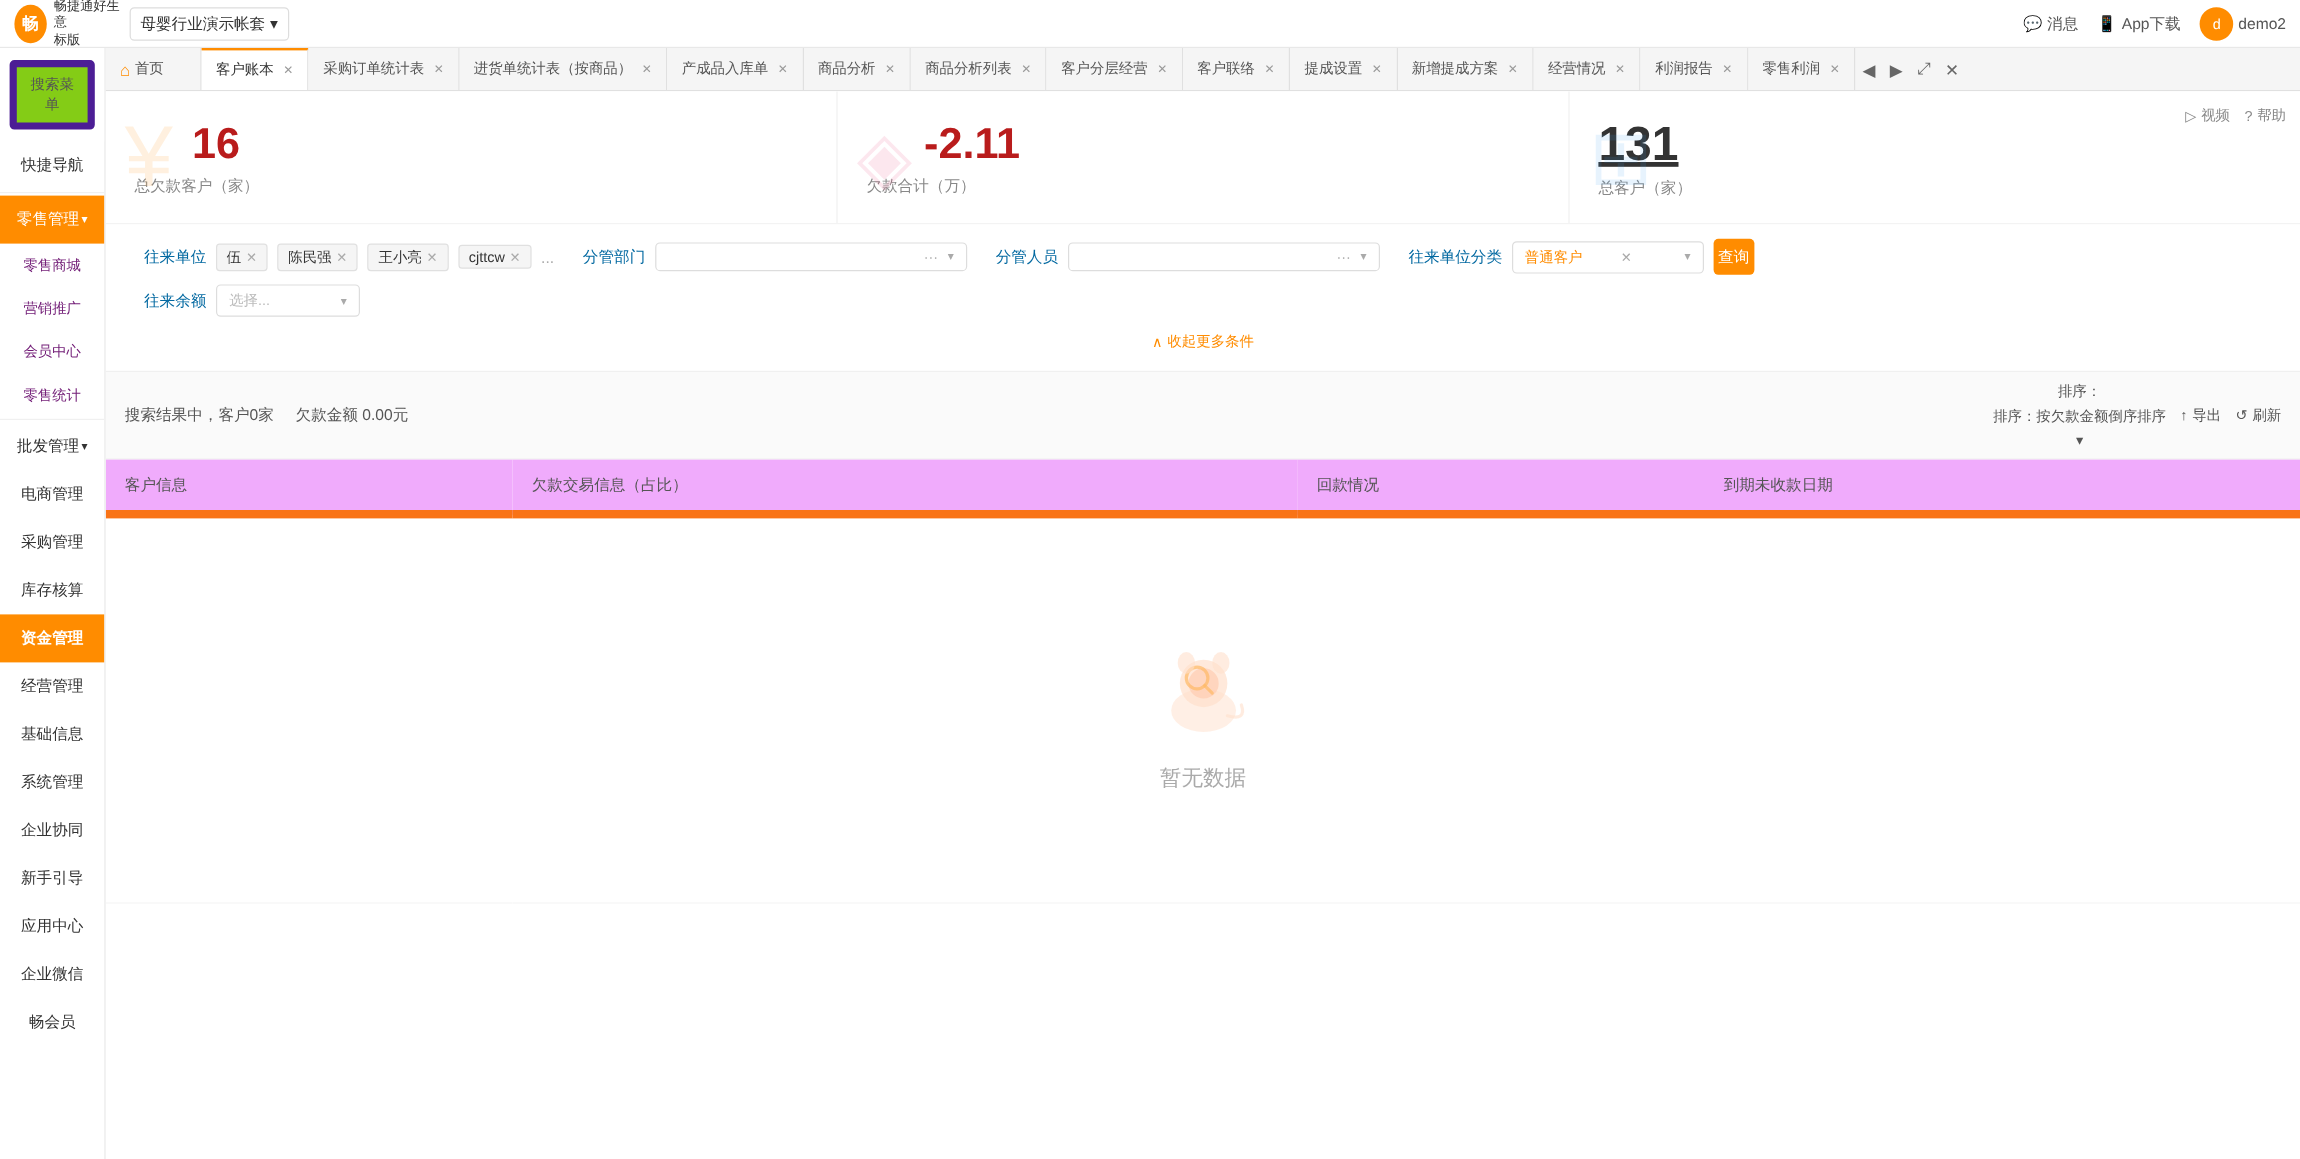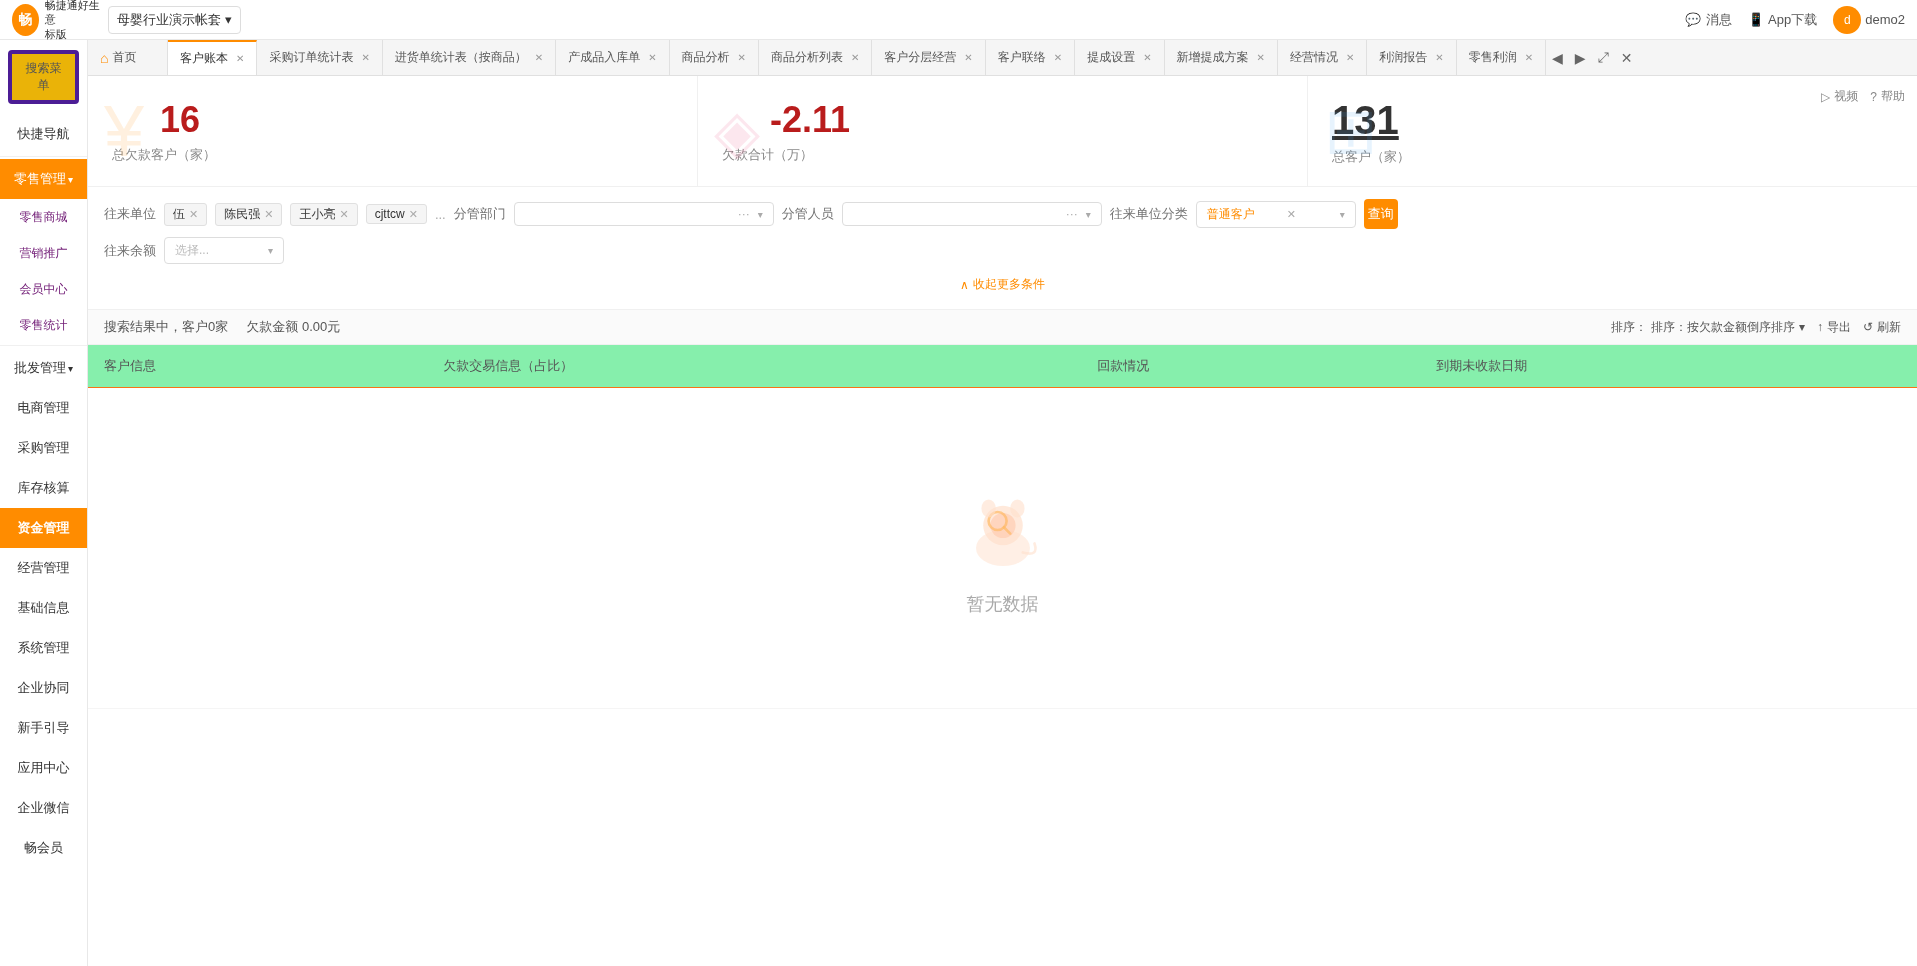--- a/index.html
+++ b/index.html
@@ -18,21 +18,21 @@
     .top-bar-right { display: flex; align-items: center; gap: 16px; }
     .top-bar-action { display: flex; align-items: center; gap: 4px; font-size: 13px; color: #555; cursor: pointer; }
     .avatar { width: 28px; height: 28px; border-radius: 50%; background: #ff8c00; display: flex; align-items: center; justify-content: center; color: #fff; font-size: 12px; }
 
     
     .main-layout { display: flex; height: calc(966px - 40px); }
 
     
     .sidebar { width: 88px; background: #fff; border-right: 1px solid #e8e8e8; display: flex; flex-direction: column; overflow-y: auto; }
     .sidebar-search { padding: 10px 8px; background: #fff; }
-    .sidebar-search-btn { width: 100%; padding: 6px 11px; background: #eab308; border: 4px solid #4c1d95; border-radius: 4px; text-align: center; font-size: 12px; color: #555; cursor: pointer; }
+    .sidebar-search-btn { width: 100%; padding: 6px 11px; background: #84cc16; border: 6px solid #4c1d95; border-radius: 4px; text-align: center; font-size: 12px; color: #555; cursor: pointer; }
     .sidebar-nav-item { display: flex; align-items: center; justify-content: center; height: 40px; font-size: 13px; color: #333; cursor: pointer; padding: 0 8px; white-space: nowrap; }
     .sidebar-nav-item.active { background: #ff8c00; color: #fff; }
     .sidebar-divider { height: 1px; background: #f0f0f0; margin: 2px 0; }
     .sidebar-sub-item { height: 36px; display: flex; align-items: center; justify-content: center; font-size: 12px; color: #701a75; cursor: pointer; padding: 0 8px; text-align: right; }
 
     
     .content-area { flex: 1; display: flex; flex-direction: column; overflow: hidden; }
 
     
     .tab-bar { display: flex; align-items: center; background: #f5f5f5; border-bottom: 1px solid #e0e0e0; height: 36px; overflow: hidden; }
@@ -52,42 +52,42 @@
     .stat-value-red { font-size: 36px; font-weight: bold; color: #b91c1c; line-height: 1.2; margin-left: 48px; }
     .stat-value-dark { font-size: 40px; font-weight: bold; color: #333; line-height: 1.2; text-decoration: underline; }
     .stat-label { font-size: 13px; color: #888; margin-top: 4px; }
     .stat-top-right { position: absolute; top: 12px; right: 12px; display: flex; gap: 12px; font-size: 12px; color: #888; }
     .stat-top-right span { cursor: pointer; display: flex; align-items: center; gap: 4px; }
 
     
     .filter-area { padding: 12px 16px; background: #fff; border-bottom: 1px solid #f0f0f0; }
     .filter-row { display: flex; align-items: center; gap: 8px; flex-wrap: wrap; margin-bottom: 8px; }
     .filter-row:last-child { margin-bottom: 0; }
-    .filter-label { font-size: 13px; color: #737373; white-space: nowrap; }
+    .filter-label { font-size: 13px; color: #0369a1; white-space: nowrap; margin-left: 16px; }
     .filter-tag { display: flex; align-items: center; padding: 2px 8px; background: #f5f5f5; border: 1px solid #e0e0e0; border-radius: 3px; font-size: 12px; color: #333; gap: 4px; }
     .filter-tag .tag-close { color: #aaa; cursor: pointer; font-size: 11px; }
     .filter-more { color: #aaa; cursor: pointer; font-size: 13px; }
     .filter-select { display: flex; align-items: center; padding: 4px 10px; border: 1px solid #ddd; border-radius: 4px; font-size: 12px; color: #555; gap: 4px; cursor: pointer; min-width: 160px; }
     .filter-select-wide { min-width: 260px; }
     .filter-select-small { min-width: 120px; }
     .caret { font-size: 10px; color: #aaa; margin-left: auto; }
     .collapse-btn { display: flex; align-items: center; justify-content: center; gap: 4px; color: #ff8c00; font-size: 12px; cursor: pointer; width: 100%; padding: 4px 0; }
     .query-btn { padding: 6px 4px; background: #ff8c00; color: #fff; border: none; border-radius: 4px; font-size: 13px; cursor: pointer; }
     .filter-tag-orange { background: #fff5ee; border-color: #ffcc99; color: #ff8c00; }
 
     
     .result-bar { display: flex; align-items: center; justify-content: space-between; padding: 8px 16px; background: #fafafa; border-bottom: 1px solid #f0f0f0; }
     .result-info { font-size: 13px; color: #555; }
     .result-actions { display: flex; align-items: center; gap: 12px; font-size: 12px; color: #555; }
     .result-actions span { cursor: pointer; display: flex; align-items: center; gap: 4px; }
-    .sort-select { display: flex; align-items: center; gap: 4px; cursor: pointer; }
+    .sort-select { display: flex; align-items: center; gap: 4px; cursor: pointer; flex-direction: column; }
 
     
     .data-table { width: 100%; border-collapse: collapse; }
-    .data-table th { text-align: left; padding: 12px 16px; font-size: 13px; color: #555; font-weight: normal; border-bottom: 1px solid #f97316; background: #86efac; }
+    .data-table th { text-align: left; padding: 12px 16px; font-size: 13px; color: #555; font-weight: normal; border-bottom: 7px solid #f97316; background: #f0abfc; }
     .data-table td { padding: 12px 16px; font-size: 13px; color: #333; border-bottom: 1px solid #f5f5f5; }
 
     
     .empty-state { display: flex; flex-direction: column; align-items: center; justify-content: center; padding: 80px 0; }
     .empty-text { font-size: 18px; color: #aaa; }
 
     .mouse-icon-area { 
       width: 100px; height: 100px; 
       display: flex; align-items: center; justify-content: center;
       margin-bottom: 12px;

